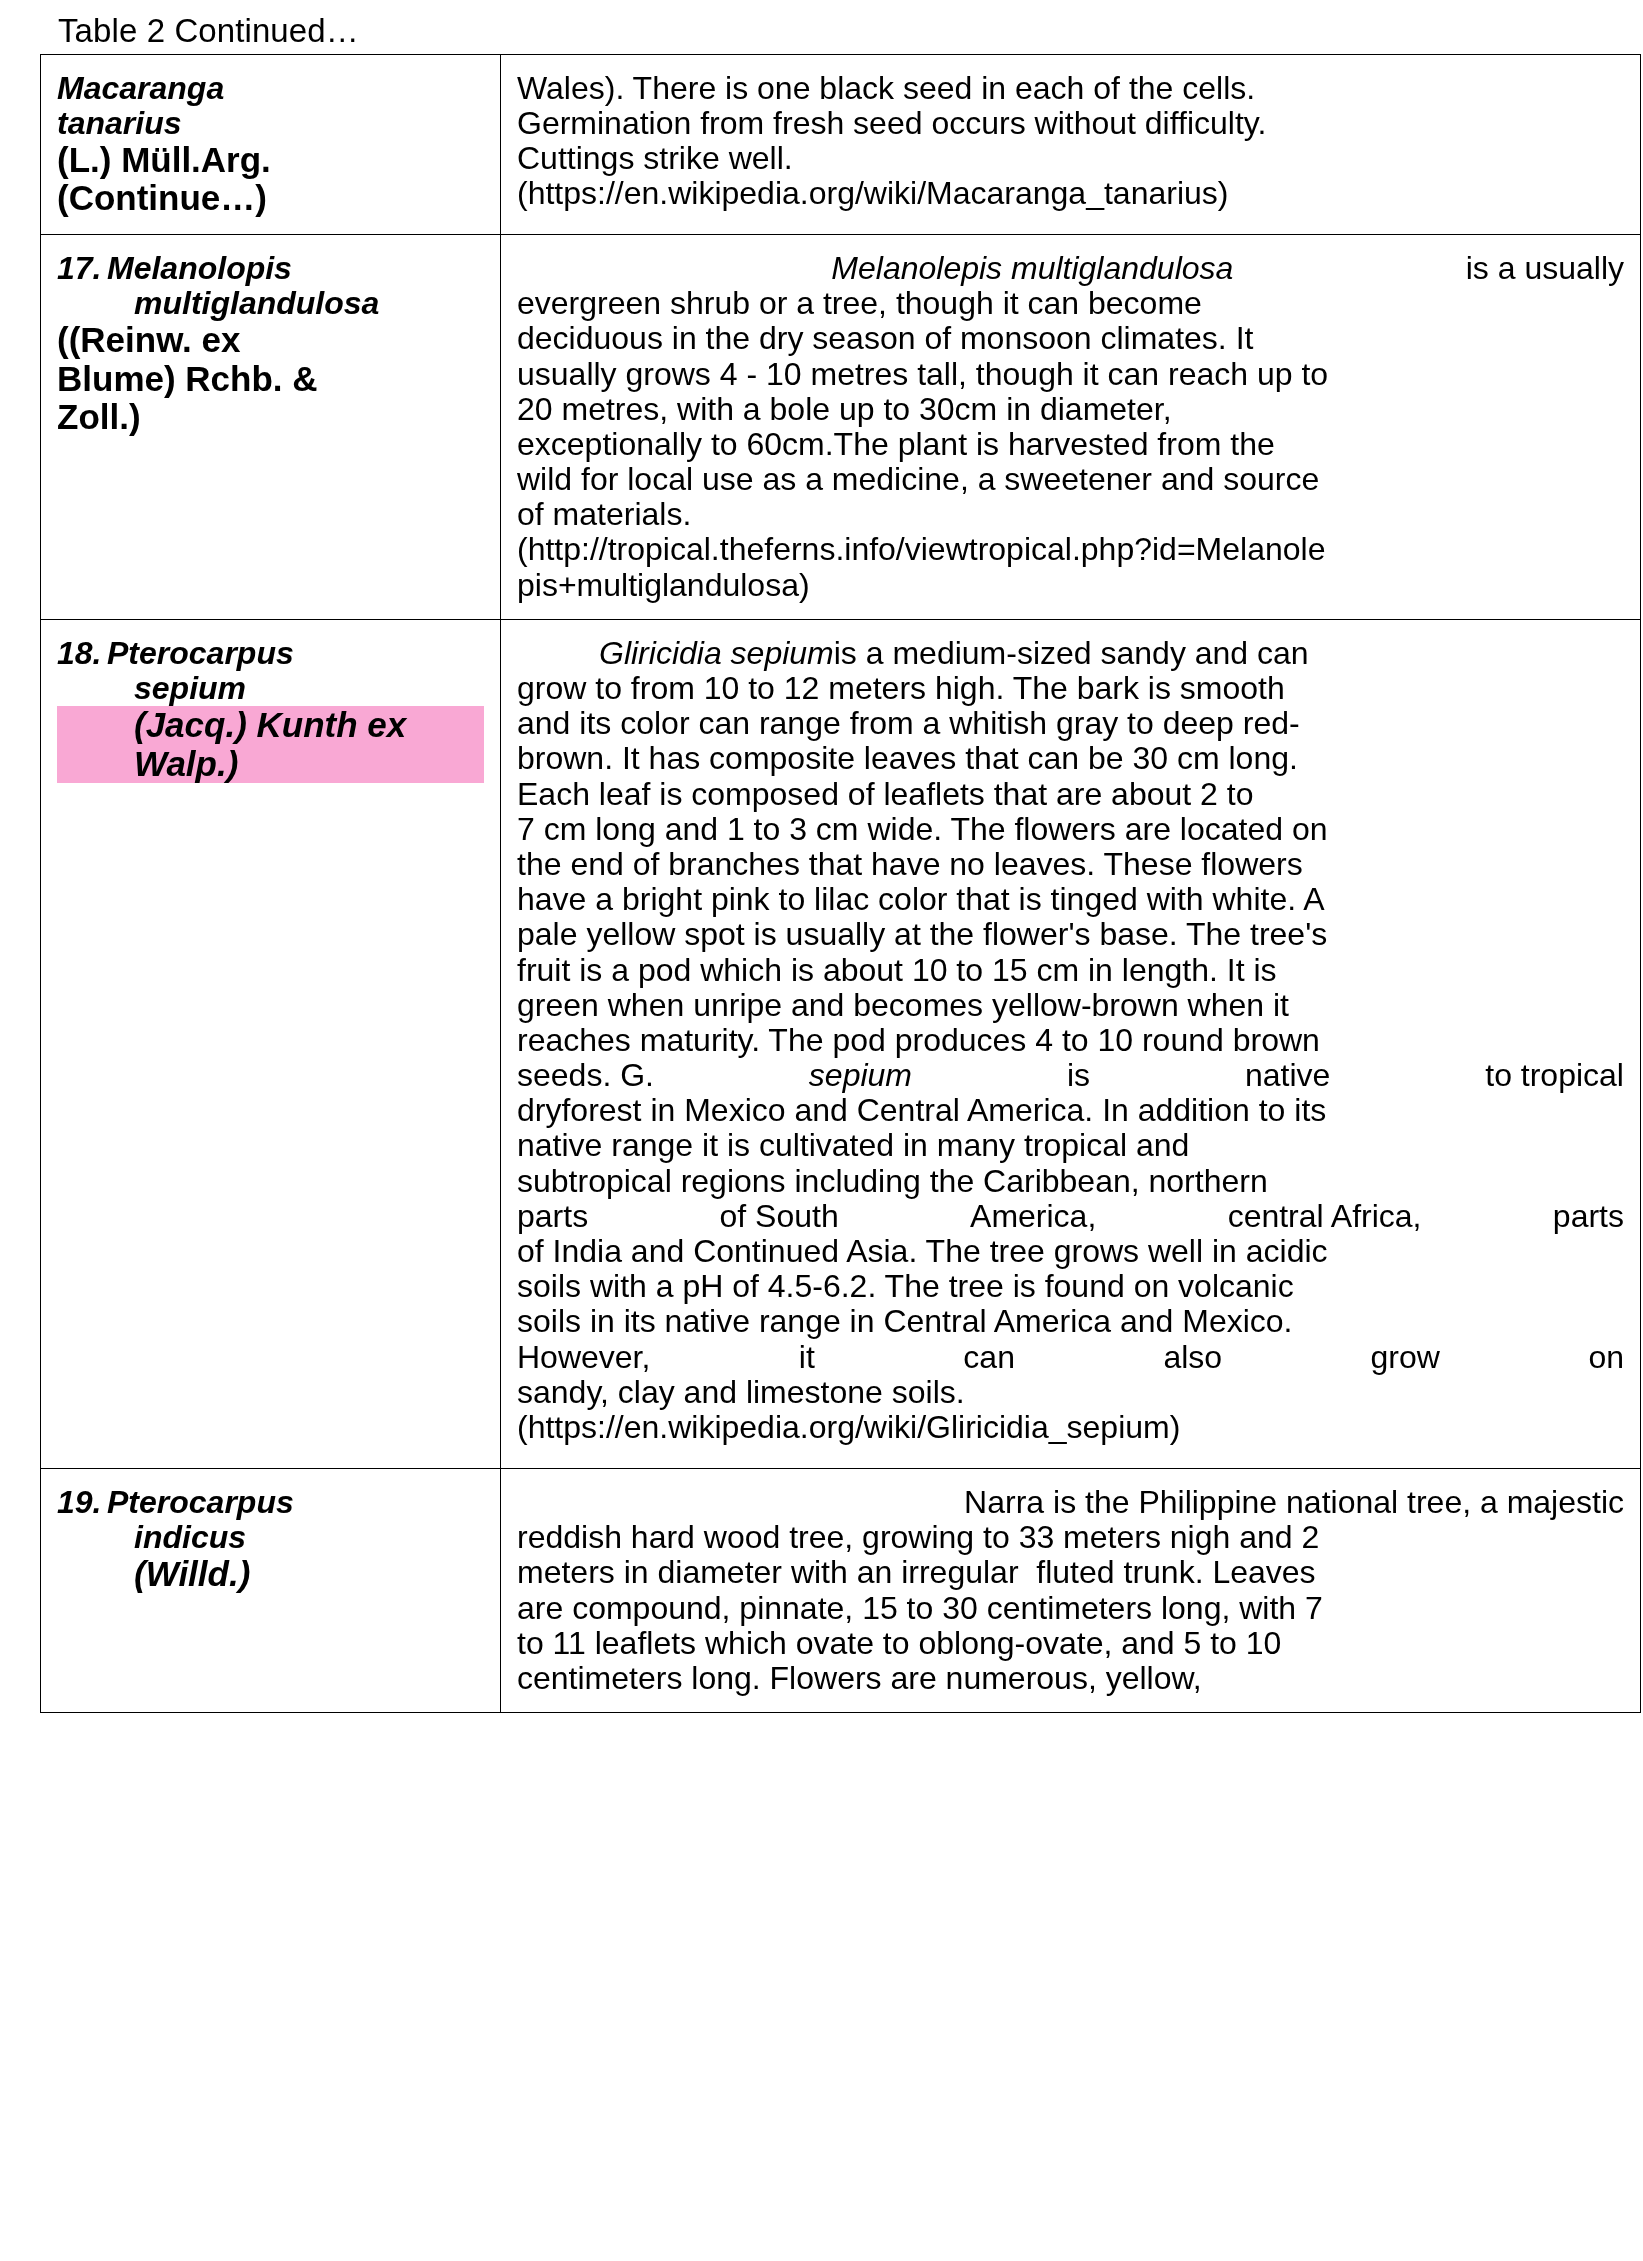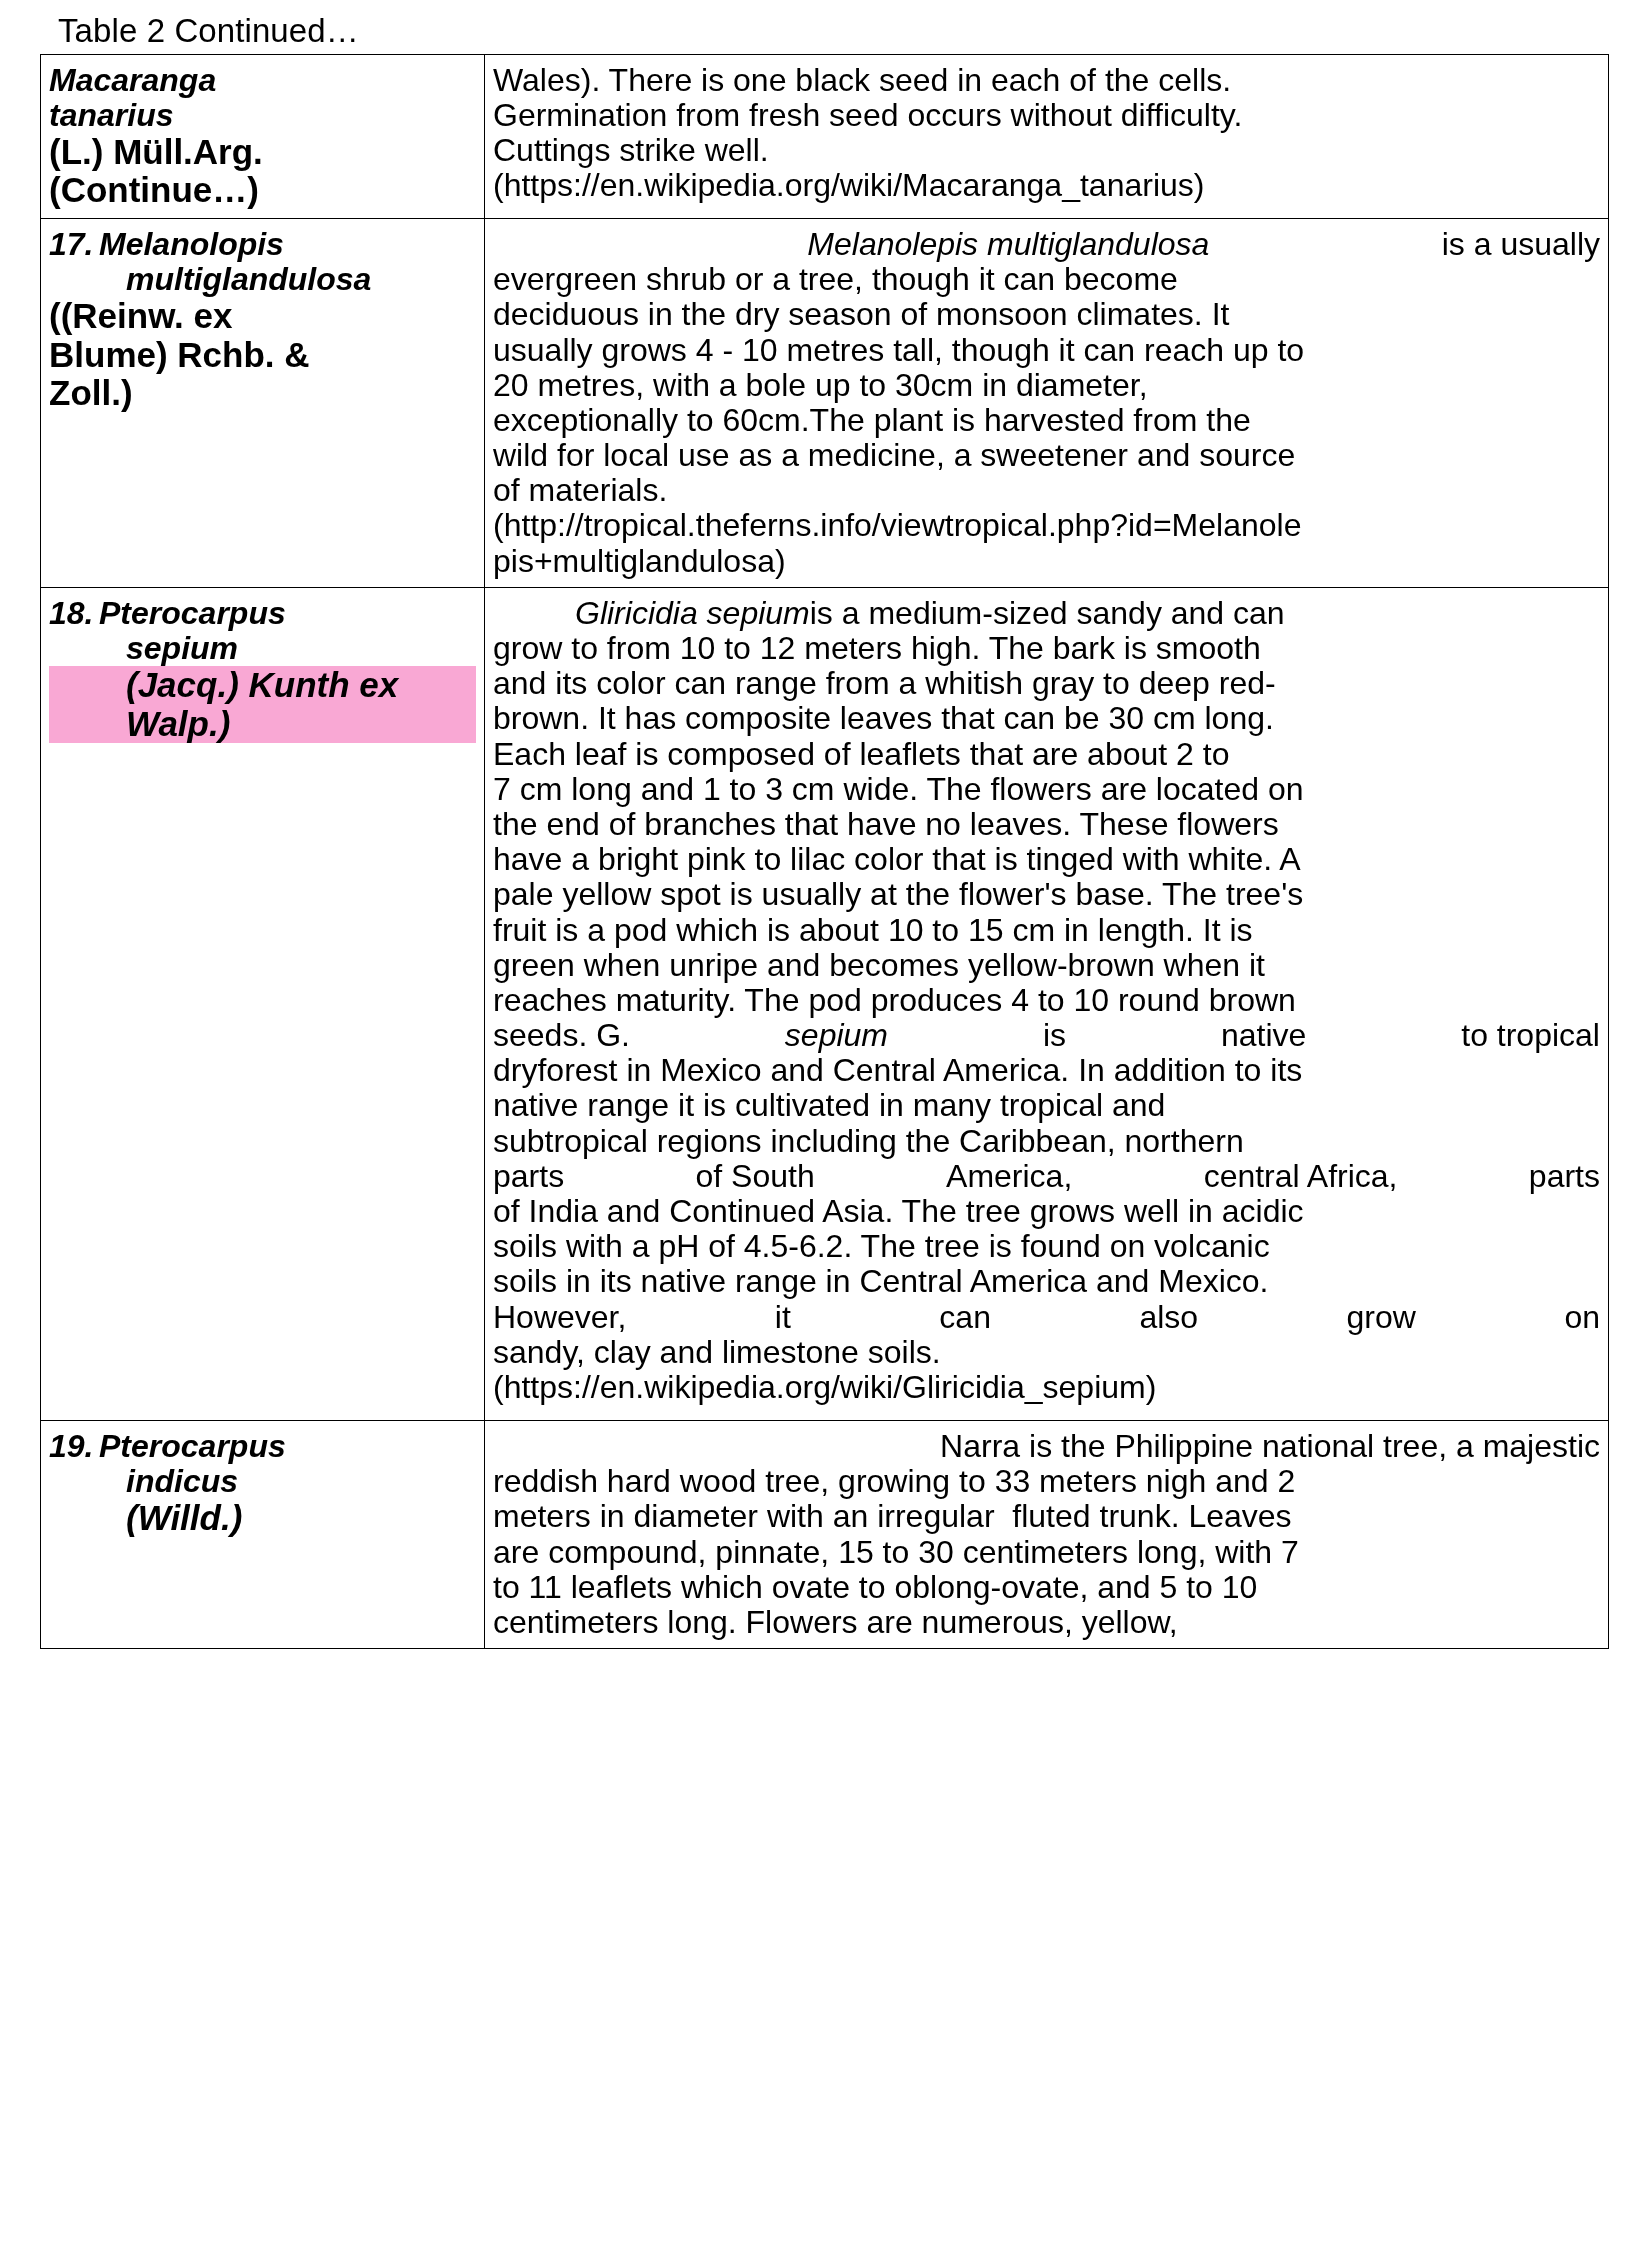--- a/index.html
+++ b/index.html
@@ -34,21 +34,21 @@
   table.tbl {
     border-collapse: collapse;
     table-layout: fixed;
     width: 1538px;
     margin-left: 40px;
   }
 
   table.tbl td {
     border: 1.7px solid #000000;
     vertical-align: top;
-    padding: 8px;
+    padding: 16px;
   }
 
   td.col-name {
     width: 427px;
     padding: 5.2px 6.9px 8.6px 12px;
   }
   td.col-desc {
     width: 1107px;
     padding: 5.2px 15.5px 8.6px 12px;
     margin-left: 16px;

